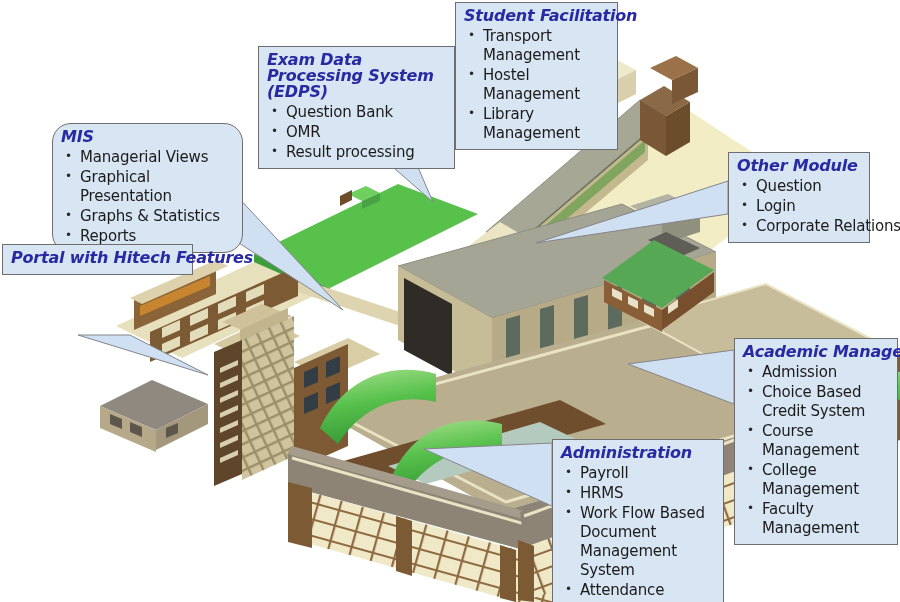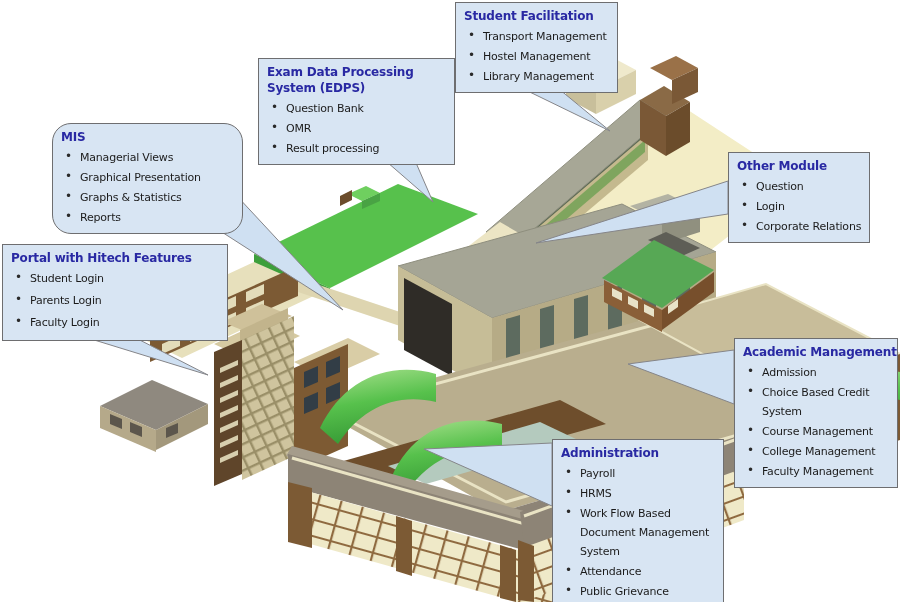--- a/index.html
+++ b/index.html
@@ -11,46 +11,47 @@
   .callout{
     position:absolute;
     background:var(--callout-bg,#d8e5f3);
     border:1px solid var(--callout-border,#6e6e70);
     padding:5px 8px 5px 8px;
     box-sizing:border-box;
     z-index:5;
   }
   .co-title{
     font-weight:bold;
-    font-size:12px;
+    font-size:16px;
     line-height:16px;
     color:var(--callout-title,#2929a3);
     margin:0 0 3px 0;
     white-space:nowrap;
     letter-spacing:-0.2px;
+    font-style:italic;
   }
   .co-edps .co-title{white-space:normal;}
   .co-items{
     list-style:none;margin:0;padding:0;
-    font-size:11px;line-height:19px;
+    font-size:15px;line-height:19px;
     color:var(--callout-text,#1b1b1b);
     letter-spacing:-0.2px;
   }
   .co-items li{position:relative;padding-left:19px;margin:1px 0;}
   .co-items li::before{
     content:"\2022";position:absolute;left:4px;top:-1px;
     color:#2a2a2a;font-size:12px;
   }
   .co-portal .co-items li{margin:3px 0;}
   .co-other .co-items li{white-space:nowrap;}
   
   .co-sf{left:455px;top:2px;width:163px;}
-  .co-edps{left:258px;top:58px;width:197px;}
+  .co-edps{left:258px;top:46px;width:197px;}
   .co-mis{left:52px;top:123px;width:191px;border-radius:19px;}
-  .co-portal{left:2px;top:244px;width:226px;}
+  .co-portal{left:2px;top:244px;width:191px;}
   .co-other{left:728px;top:152px;width:142px;}
   .co-academic{left:734px;top:338px;width:164px;}
   .co-admin{left:552px;top:439px;width:172px;height:170px;}
   .pointer{fill:var(--pointer-fill,#cfe0f2);stroke:#858589;stroke-width:1;}
 </style>
 </head>
 <body>
 
 <div class="stage">
 
@@ -256,25 +257,20 @@
     <ul class="co-items">
         <li>Managerial Views</li>
         <li>Graphical Presentation</li>
         <li>Graphs &amp; Statistics</li>
         <li>Reports</li>
       </ul>
   </div>
 
   <div class="callout co-portal">
     <div class="co-title">Portal with Hitech Features</div>
-    <ul class="co-items">
-        <li>Student Login</li>
-        <li>Parents Login</li>
-        <li>Faculty Login</li>
-      </ul>
   </div>
 
   <div class="callout co-other">
     <div class="co-title">Other Module</div>
     <ul class="co-items">
         <li>Question</li>
         <li>Login</li>
         <li>Corporate Relations</li>
       </ul>
   </div>

